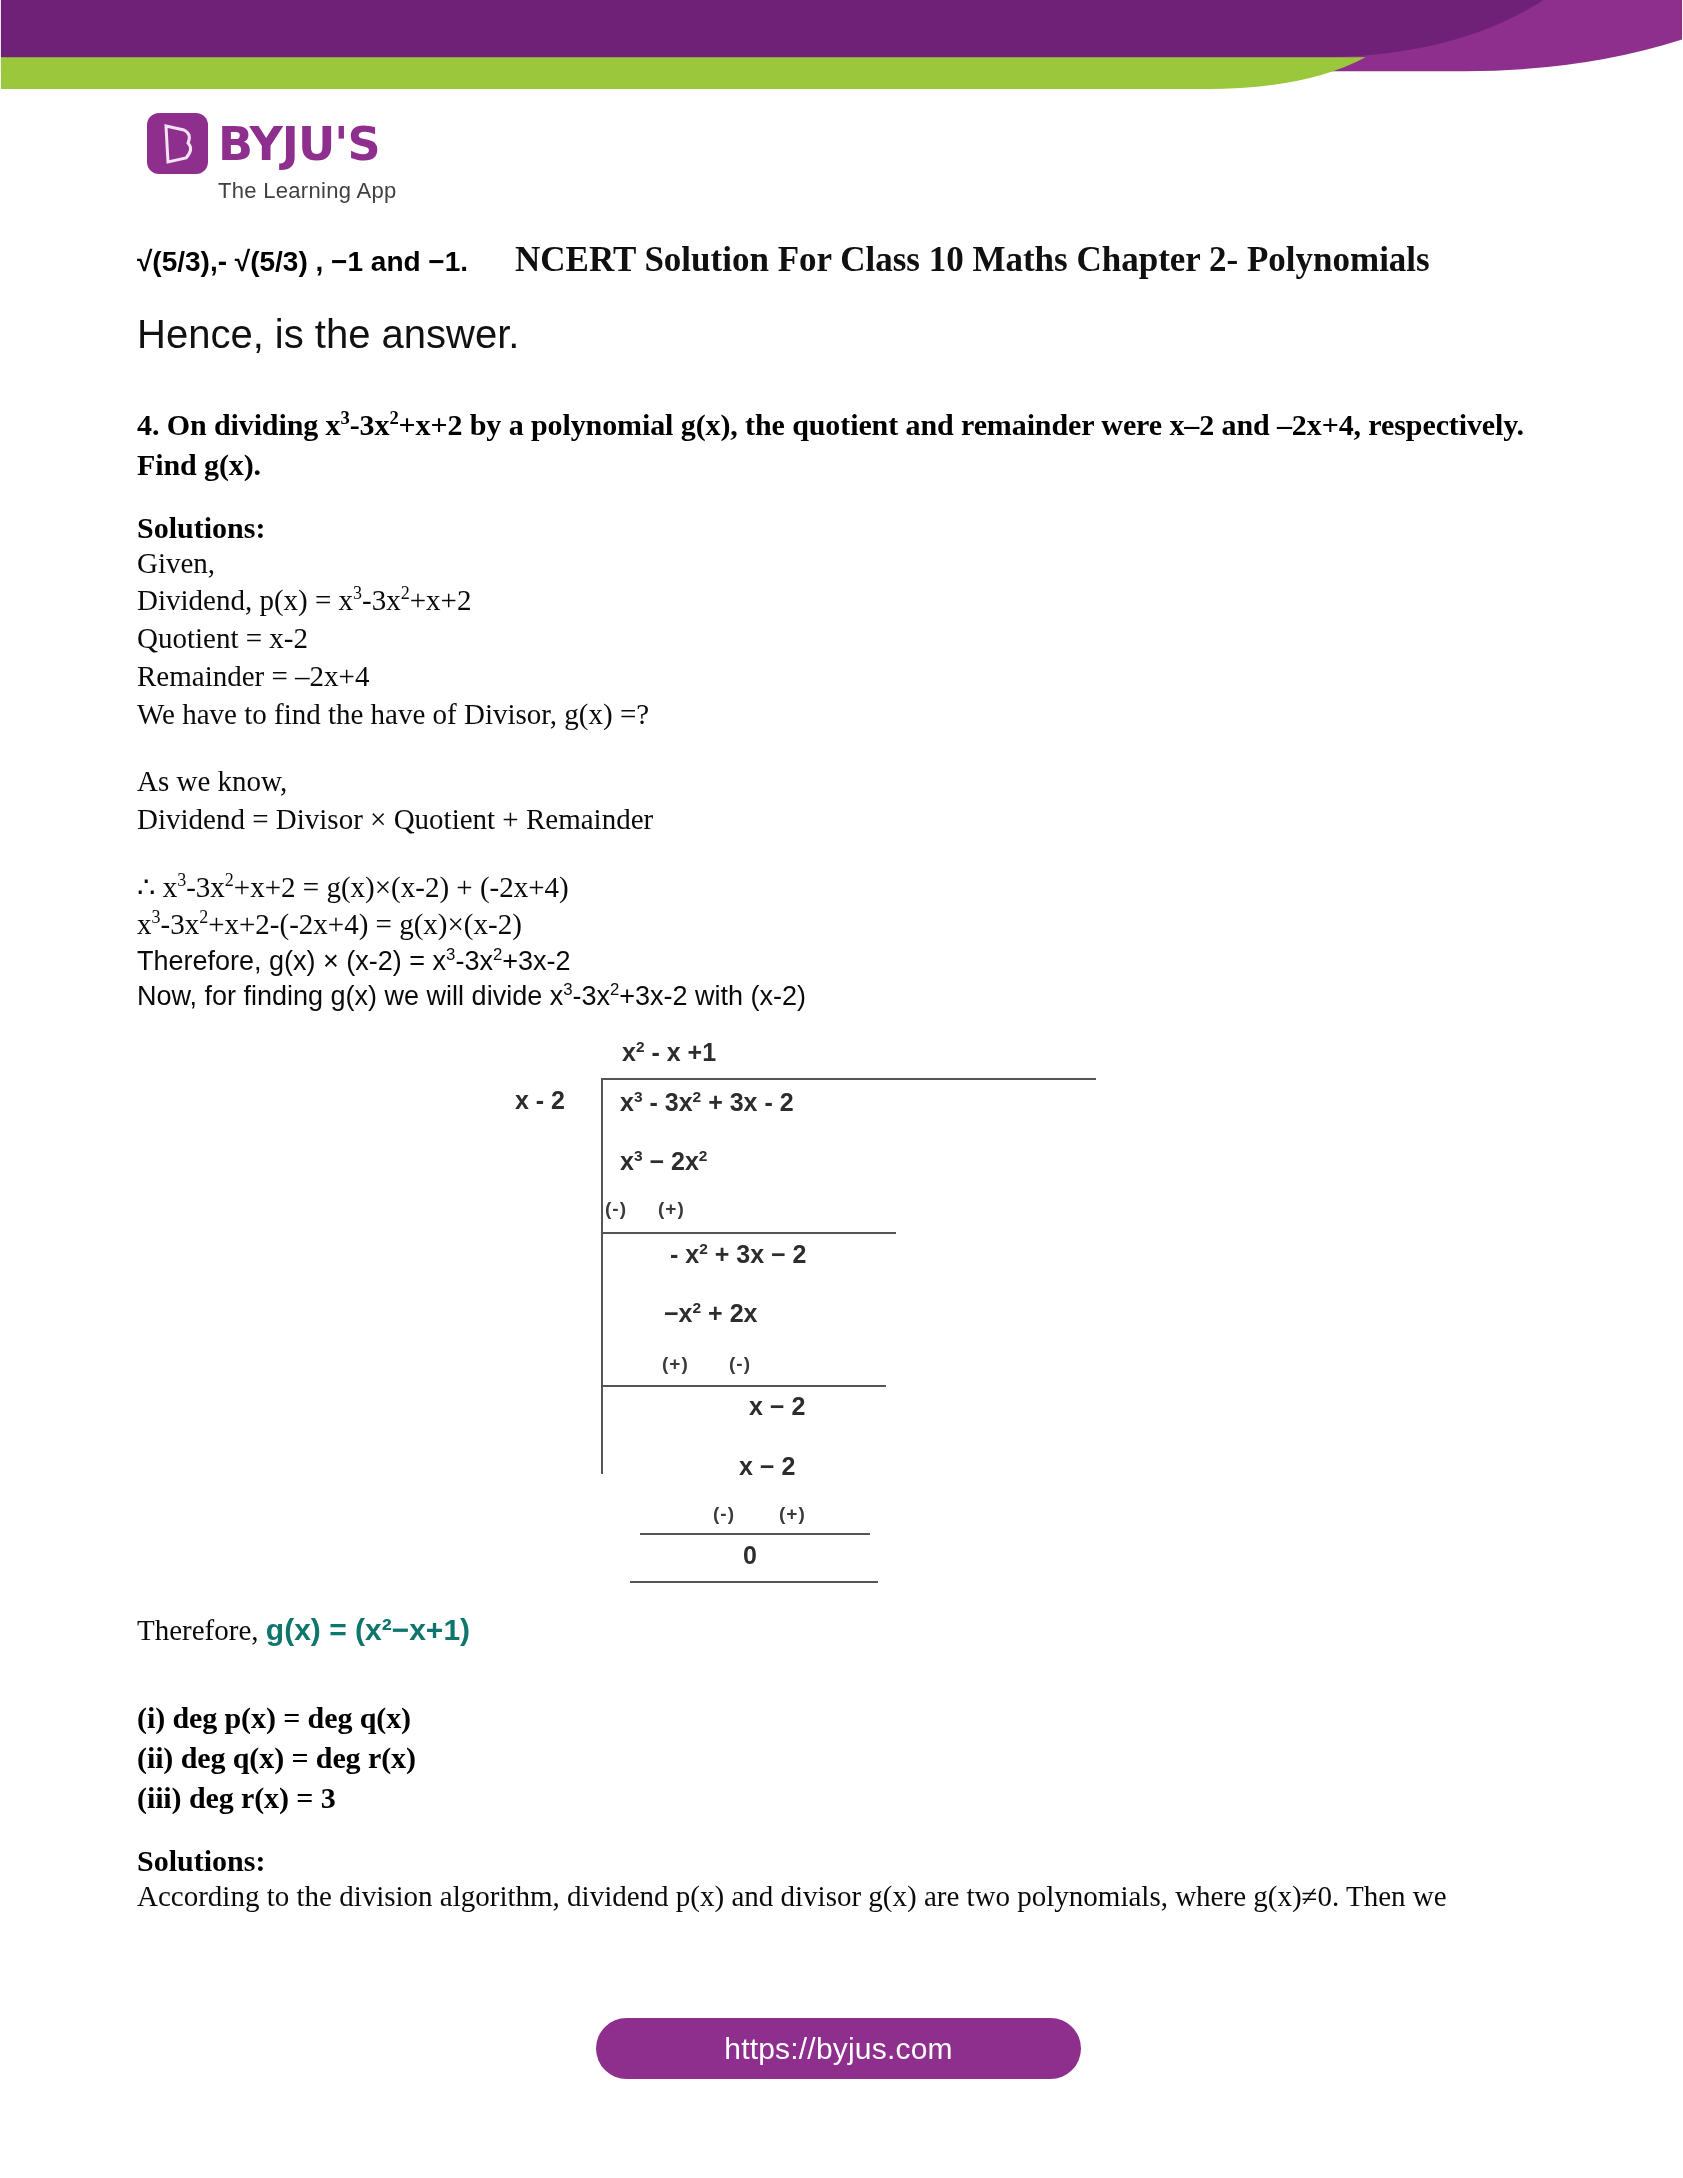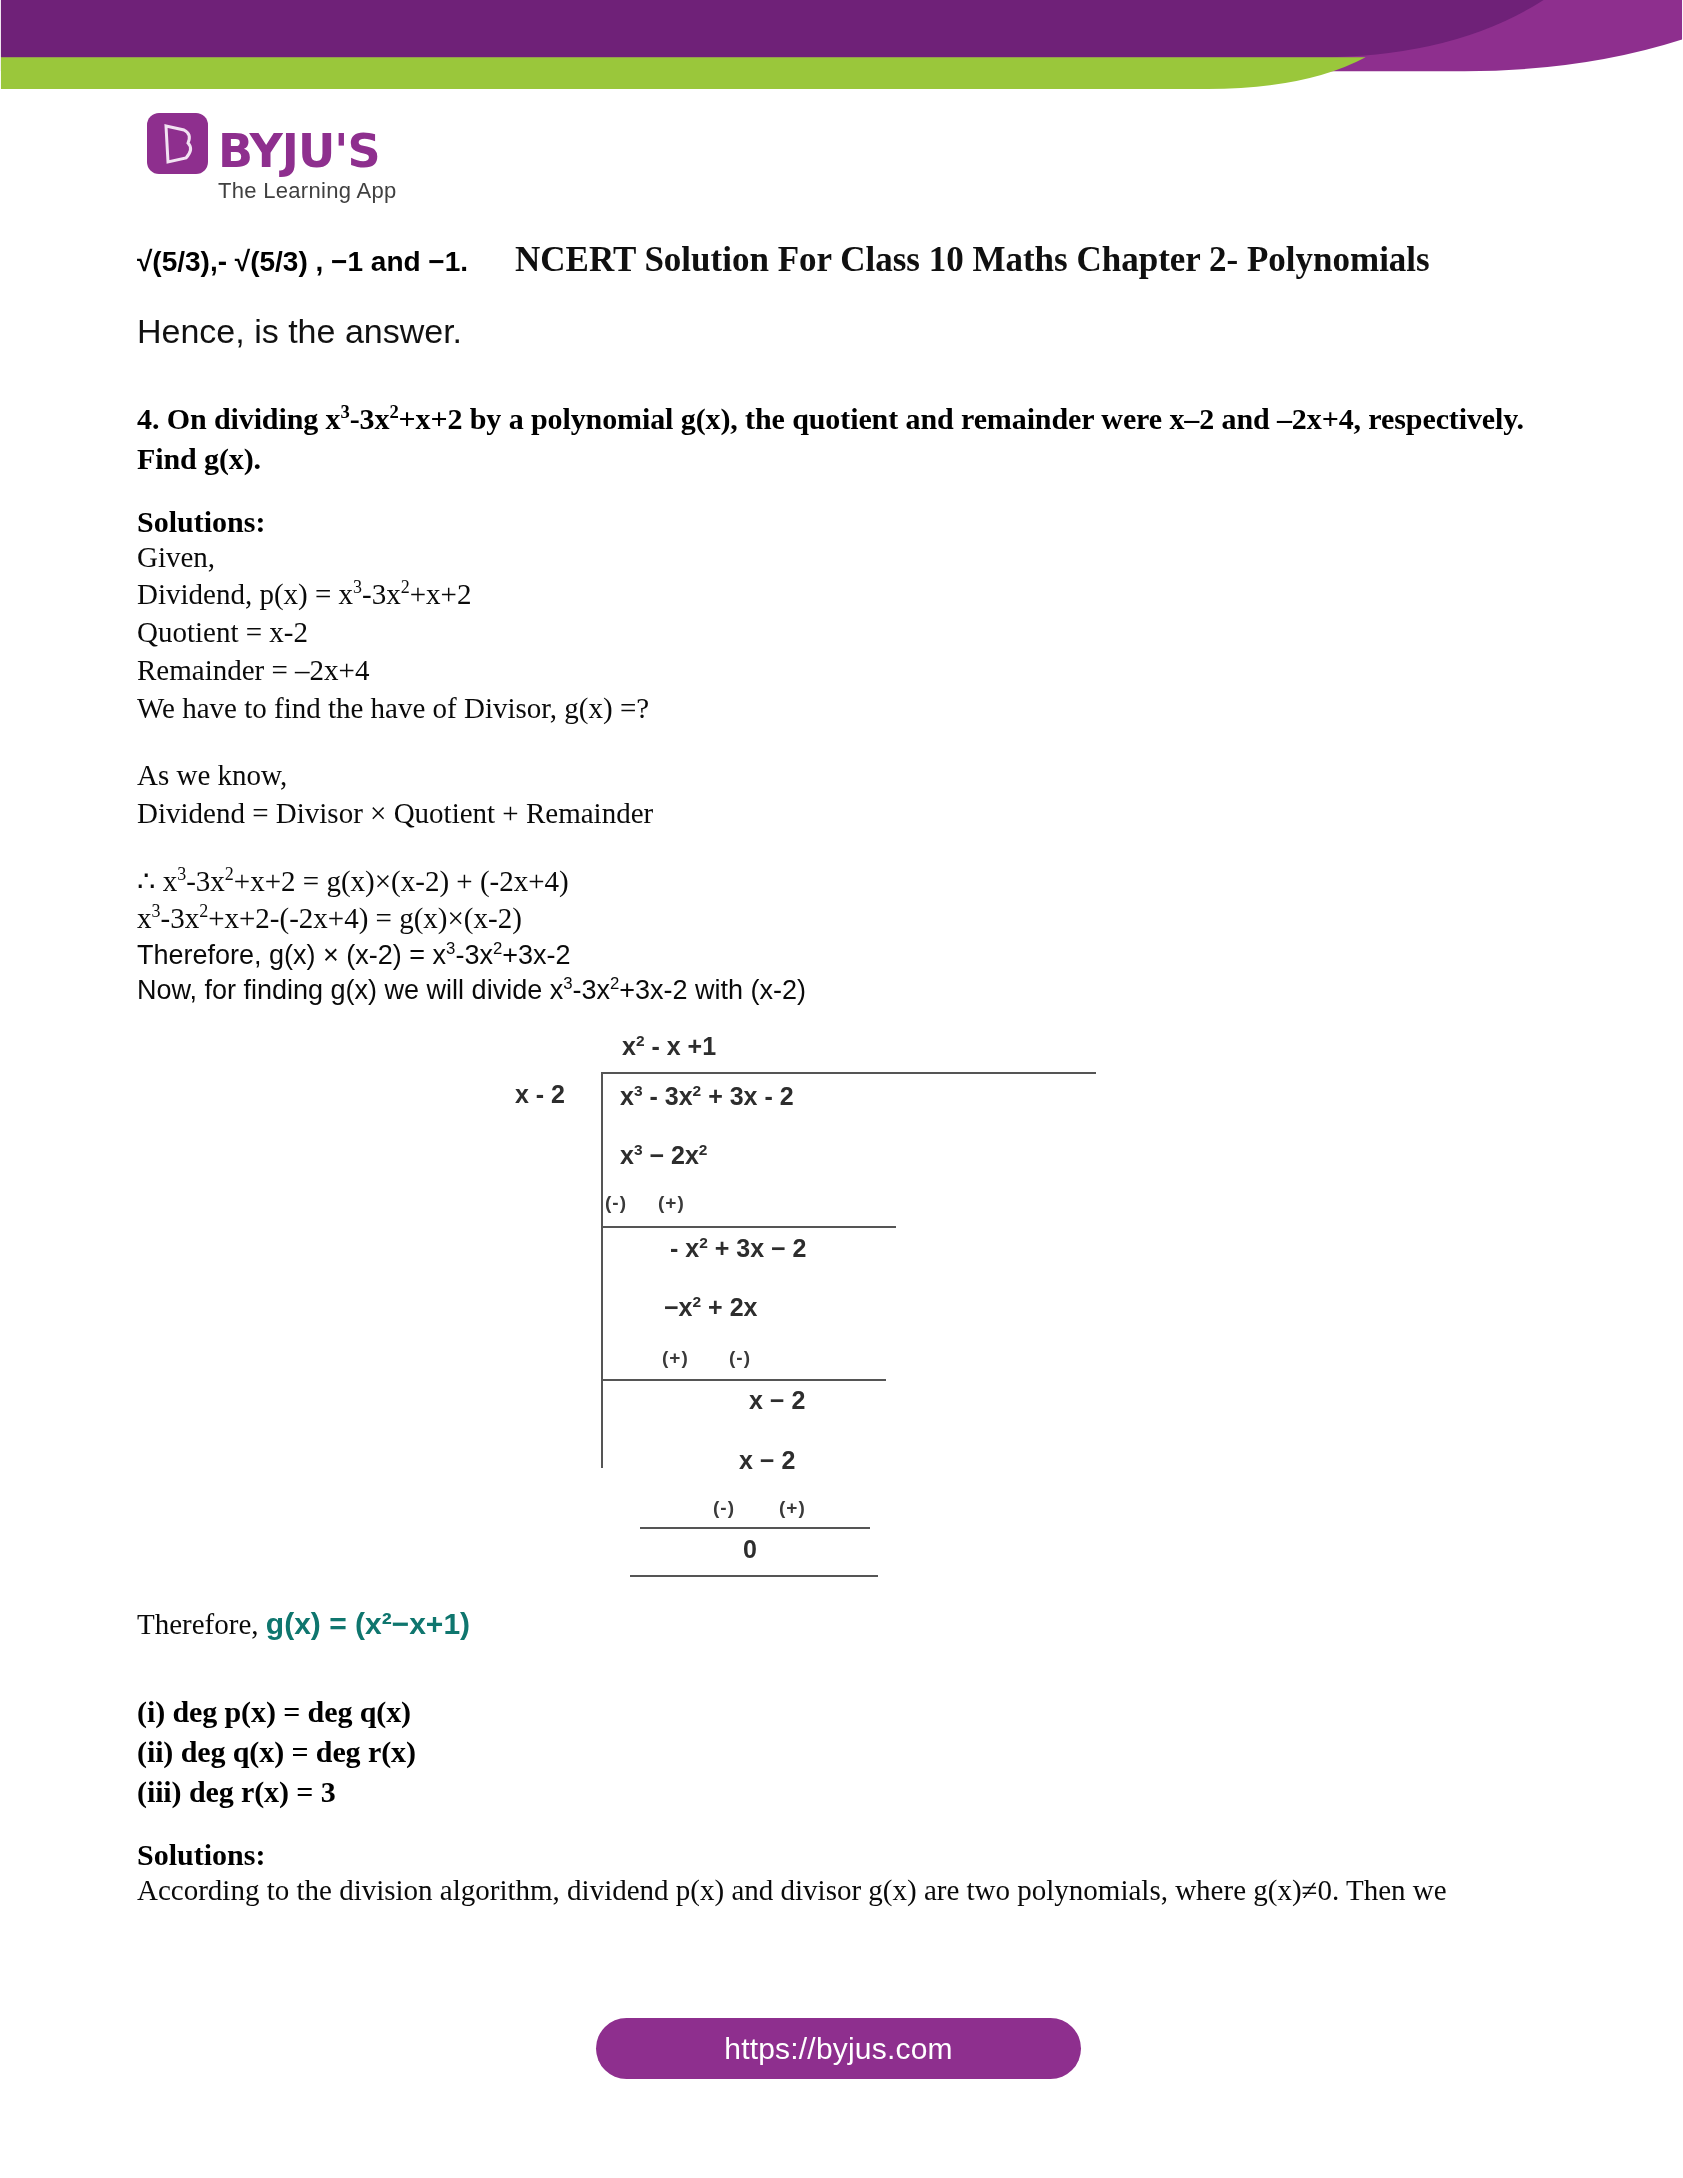--- a/index.html
+++ b/index.html
@@ -16,21 +16,21 @@
   .banner svg{display:block;}
 
   
   .header{
     position:absolute; top:107px; left:0; width:1683px; height:109px;
   }
   .logo-wrap{
     position:absolute; left:147px; top:6px;
     display:flex; flex-direction:column; align-items:flex-start;
   }
-  .logo-row{display:flex;align-items:flex-end;}
+  .logo-row{display:flex;align-items:center;}
   .logo-mark{
     width:61px;height:61px;border-radius:12px;
     background:#8e2f8e;
     display:flex;align-items:center;justify-content:center;
     margin-right:10px;
   }
   .logo-word{
     font-family:"DejaVu Sans", sans-serif;
     font-weight:bold;
     font-size:46px;
@@ -64,21 +64,21 @@
   }
 
   .ln{margin:0;}
   .serif{font-family:"Liberation Serif", serif; font-size:29px; color:#0a0a0a; line-height:1.30;}
   .sans{font-family:"Liberation Sans", sans-serif; font-size:27px; color:#0a0a0a; line-height:1.30;}
   .sans-b{font-family:"Liberation Sans", sans-serif; font-weight:bold; font-size:27px; color:#0f766e;}
 
   .topline{font-family:"Liberation Sans", sans-serif;font-size:28px;color:#000000;}
   .topline b{font-weight:bold;}
 
-  .hence{font-family:"Liberation Sans", sans-serif;font-size:34px;color:#111;margin-top:34px;}
+  .hence{font-family:"Liberation Sans", sans-serif;font-size:40px;color:#111;margin-top:34px;}
 
   .q-block{margin-top:48px;}
   .q-line{
     font-family:"Liberation Serif", serif;
     font-weight:bold;
     font-size:30px;
     color:#000;
     line-height:1.33;
     letter-spacing:-0.1px;
   }

